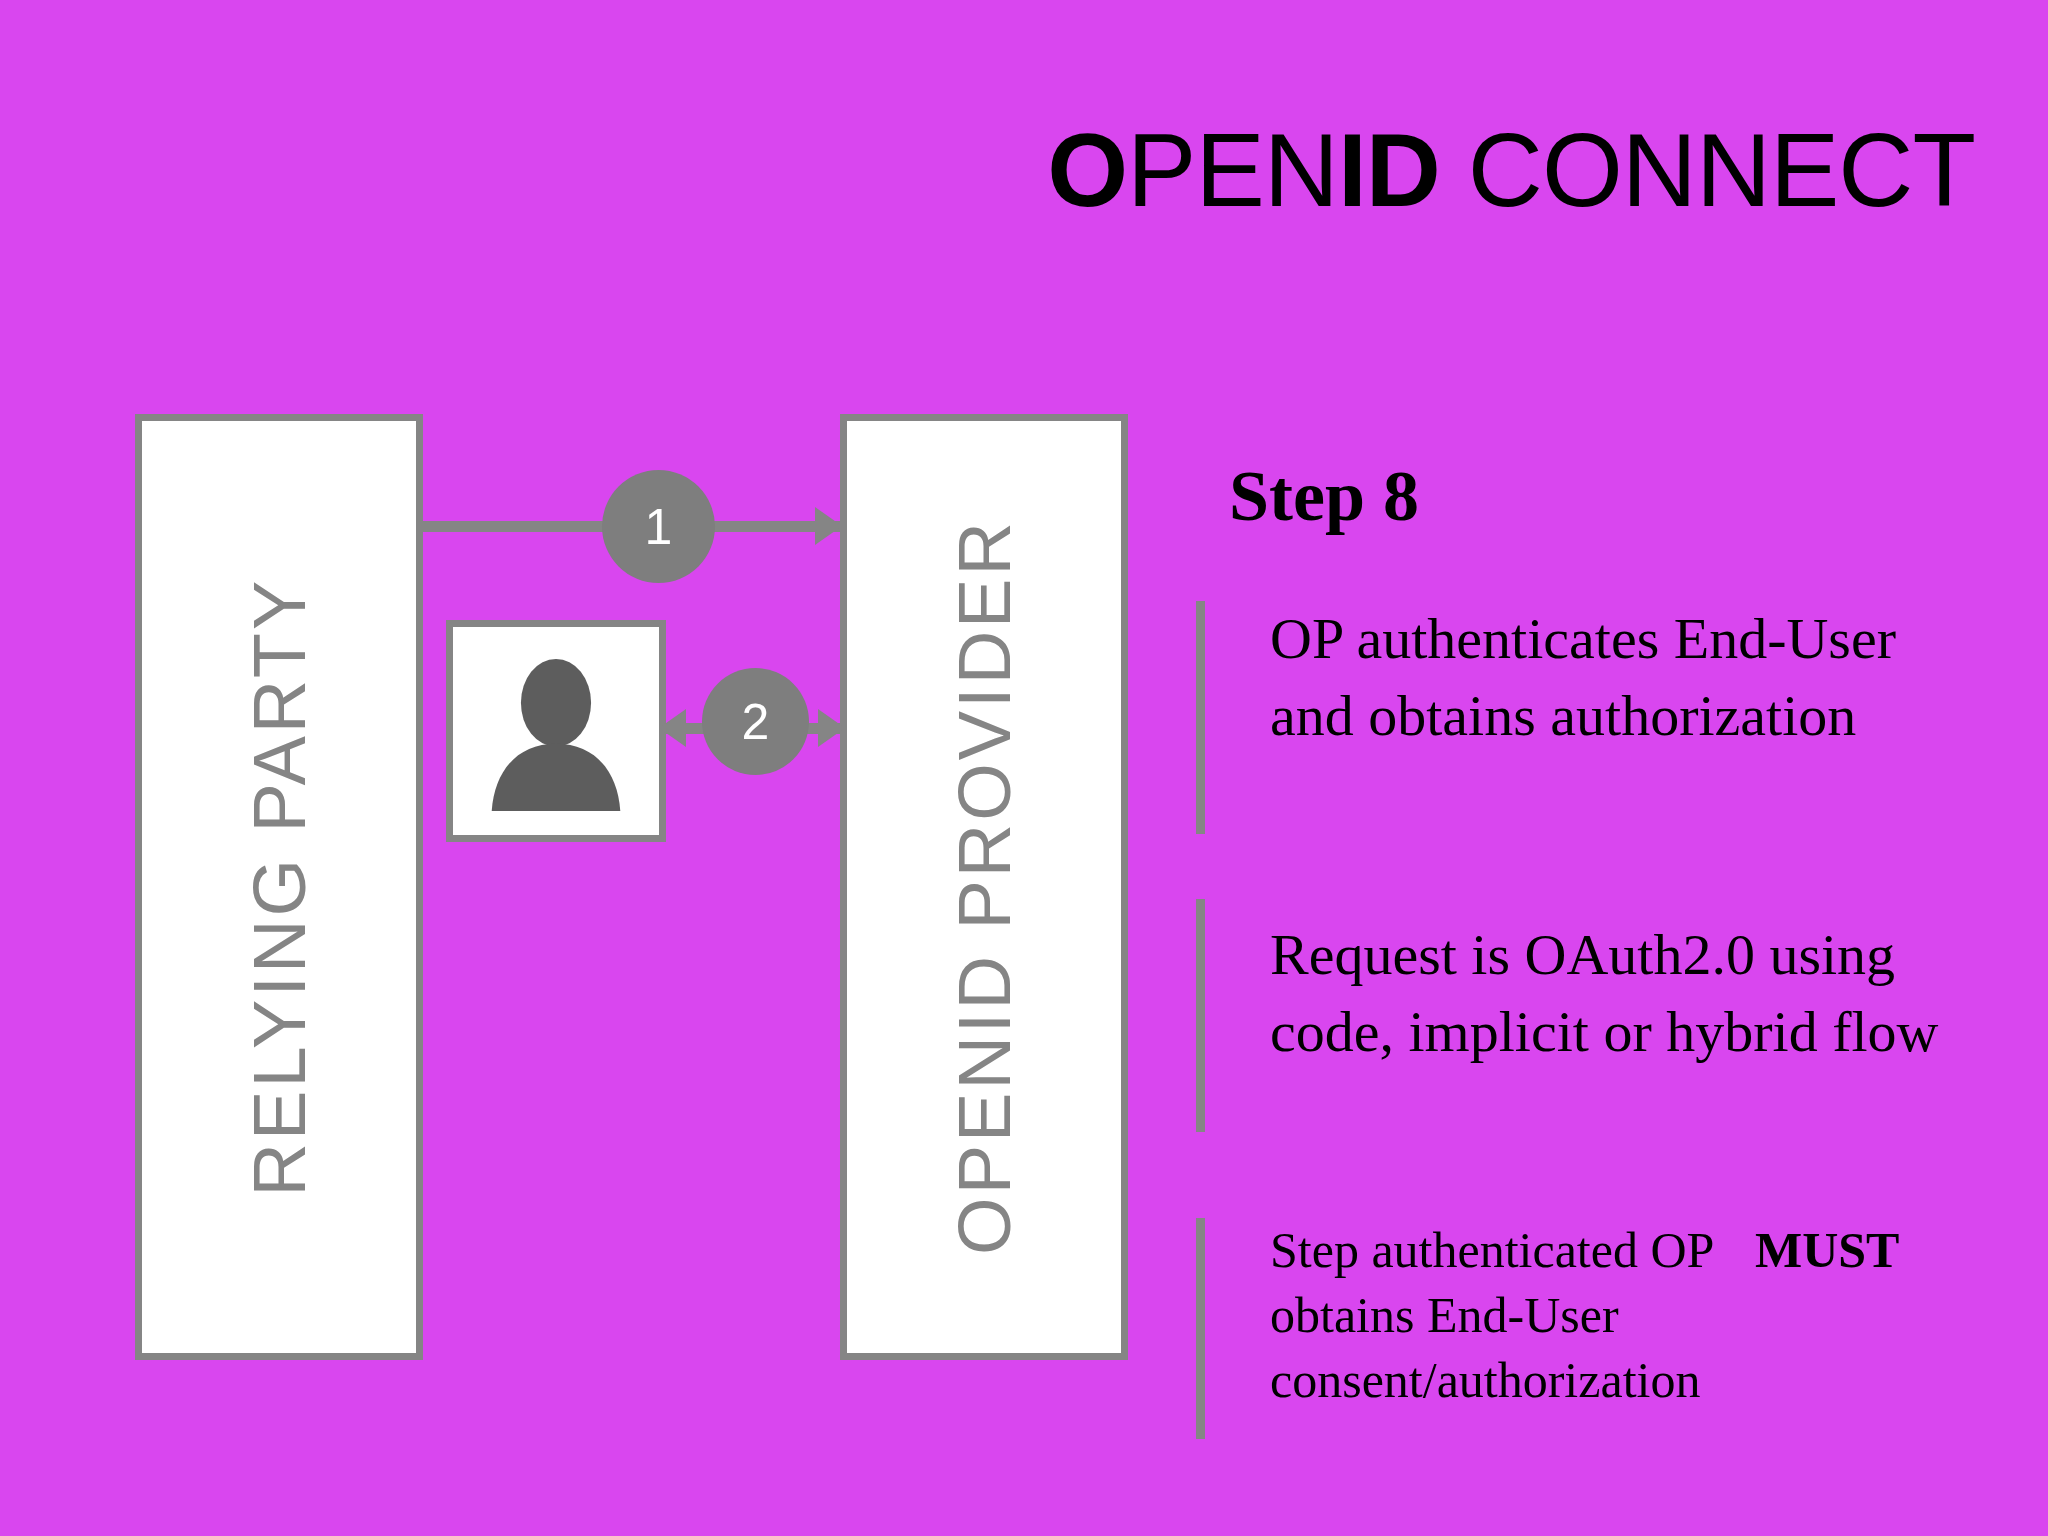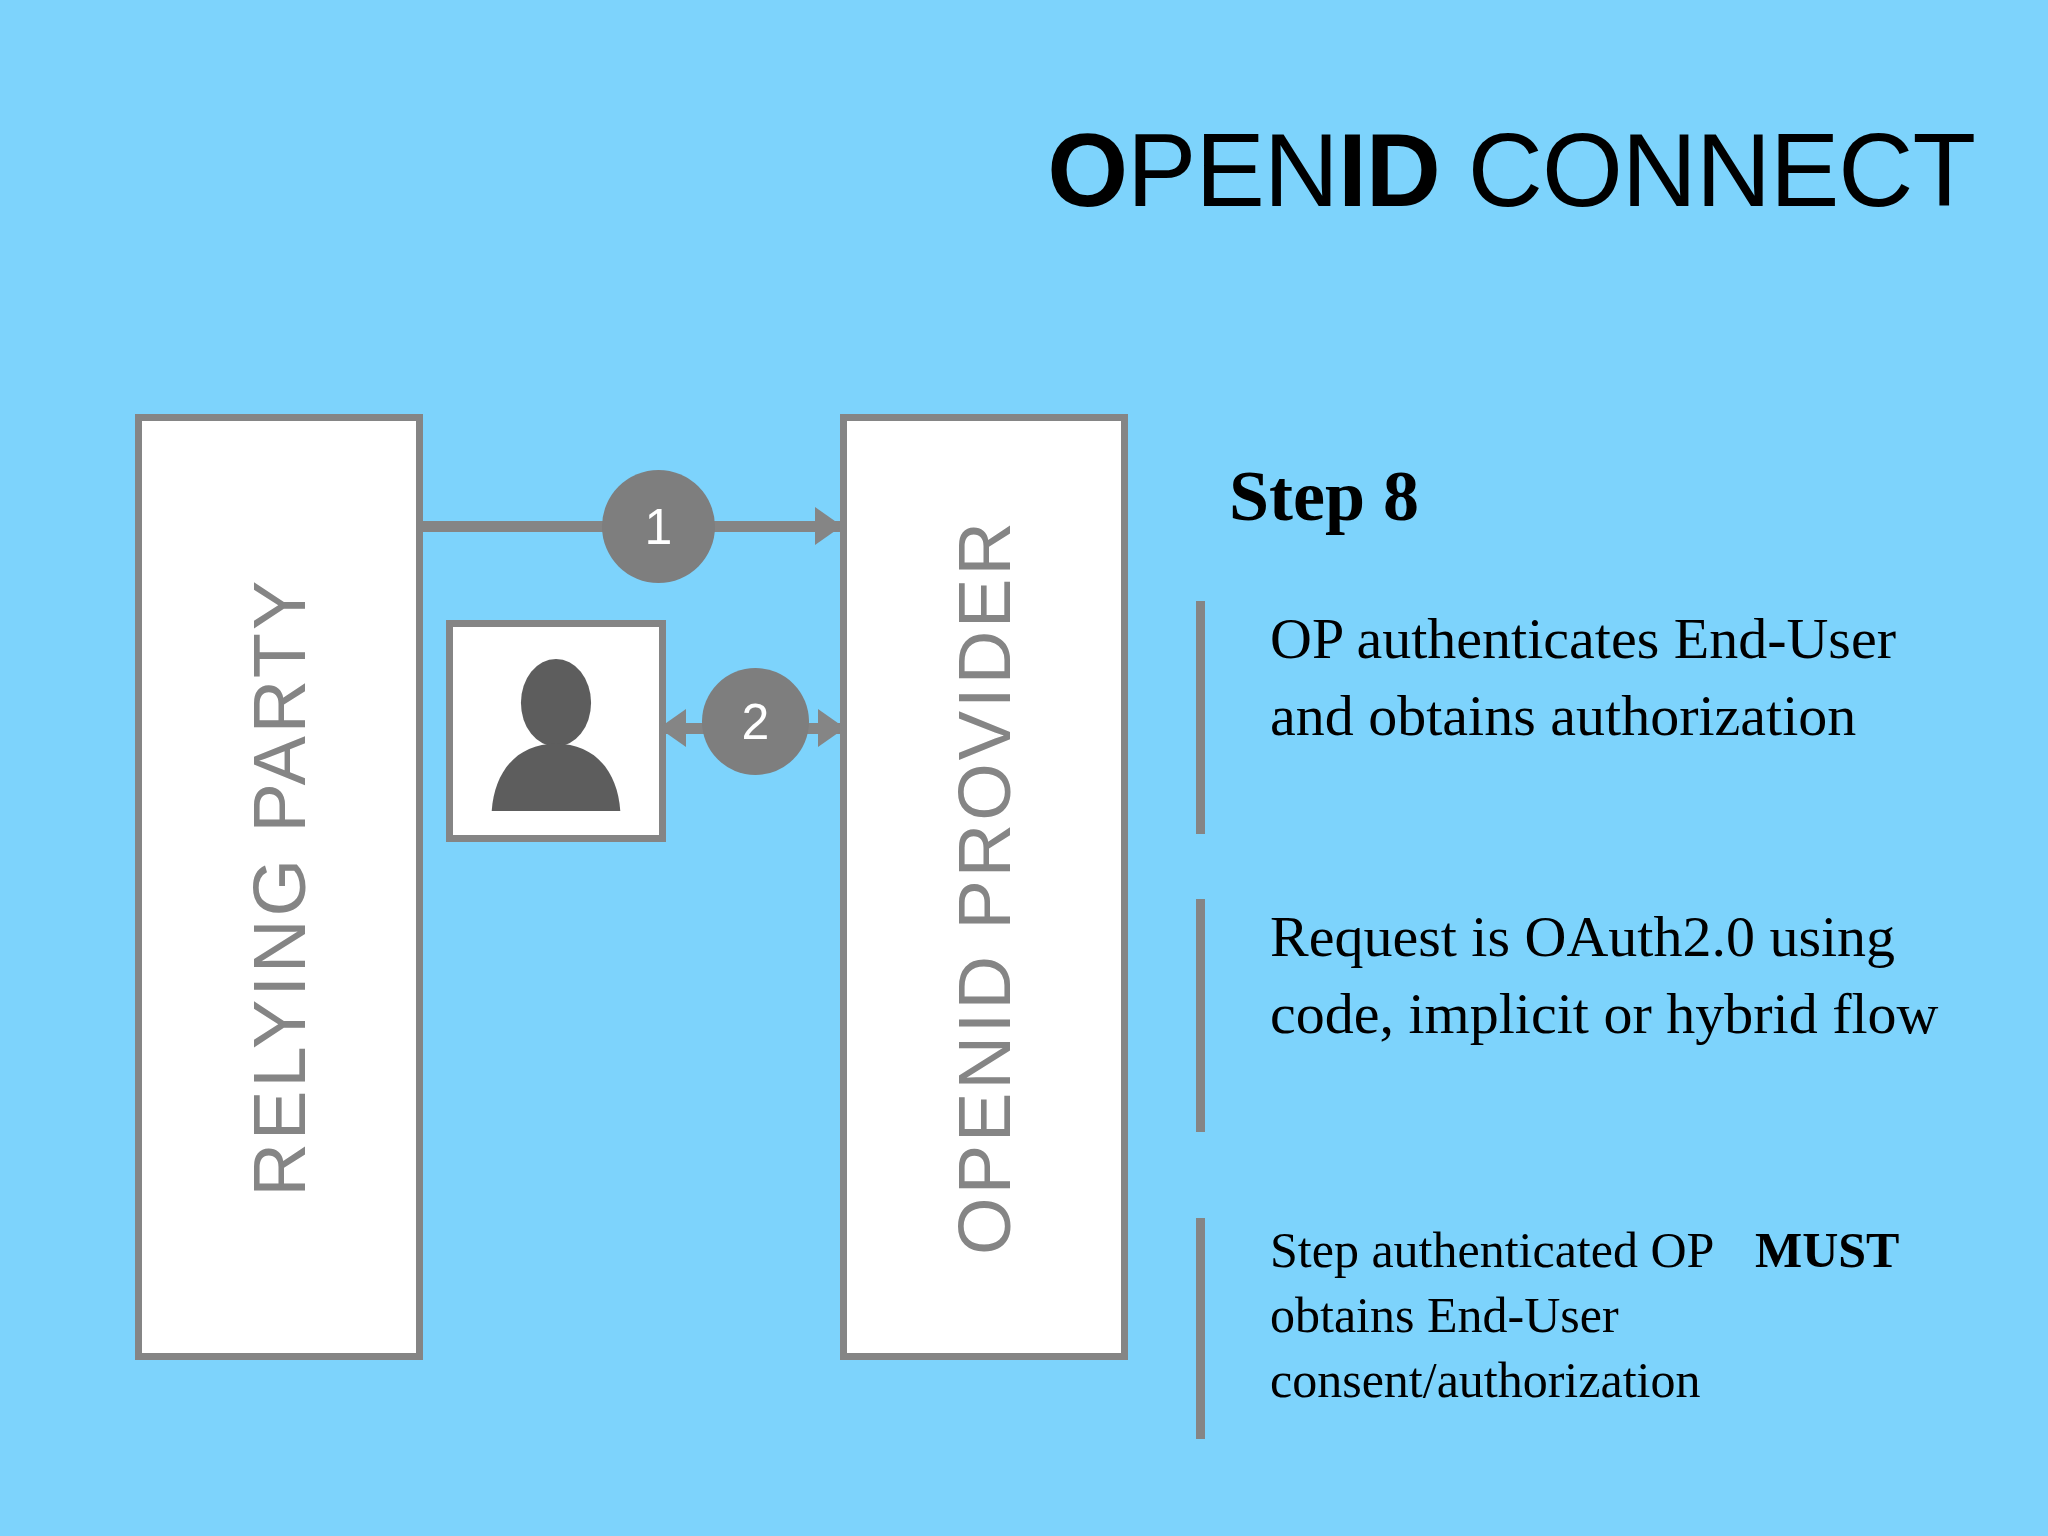--- a/index.html
+++ b/index.html
@@ -5,21 +5,21 @@
 <style>
   html, body {
     margin: 0;
     padding: 0;
     background: #ffffff;
   }
   #slide {
     position: relative;
     width: 2048px;
     height: 1536px;
-    background: #7dd3fc;
+    background: #d946ef;
     overflow: hidden;
     font-family: "Liberation Sans", sans-serif;
   }
 
   
   .title {
     position: absolute;
     left: 0;
     top: 118px;
     width: 1975px;
@@ -148,21 +148,21 @@
     color: #000000;
     font-family: "Liberation Serif", serif;
     font-weight: normal;
   }
   .bullet .btext b { font-weight: bold; margin-left: 30px; }
 
   #bullet-1 { top: 601px; height: 233px; }
   #bullet-1 .btext { font-size: 58px; line-height: 1.32; width: 700px; }
 
   #bullet-2 { top: 899px; height: 233px; }
-  #bullet-2 .btext { font-size: 58px; line-height: 1.32; width: 700px; }
+  #bullet-2 .btext { font-size: 58px; line-height: 1.32; width: 700px; margin-top: 18px; }
 
   #bullet-3 { top: 1218px; height: 221px; }
   #bullet-3 .btext { font-size: 50px; line-height: 1.30; width: 640px; }
 </style>
 </head>
 <body>
 
 <div id="slide">
 
   <div class="title">

